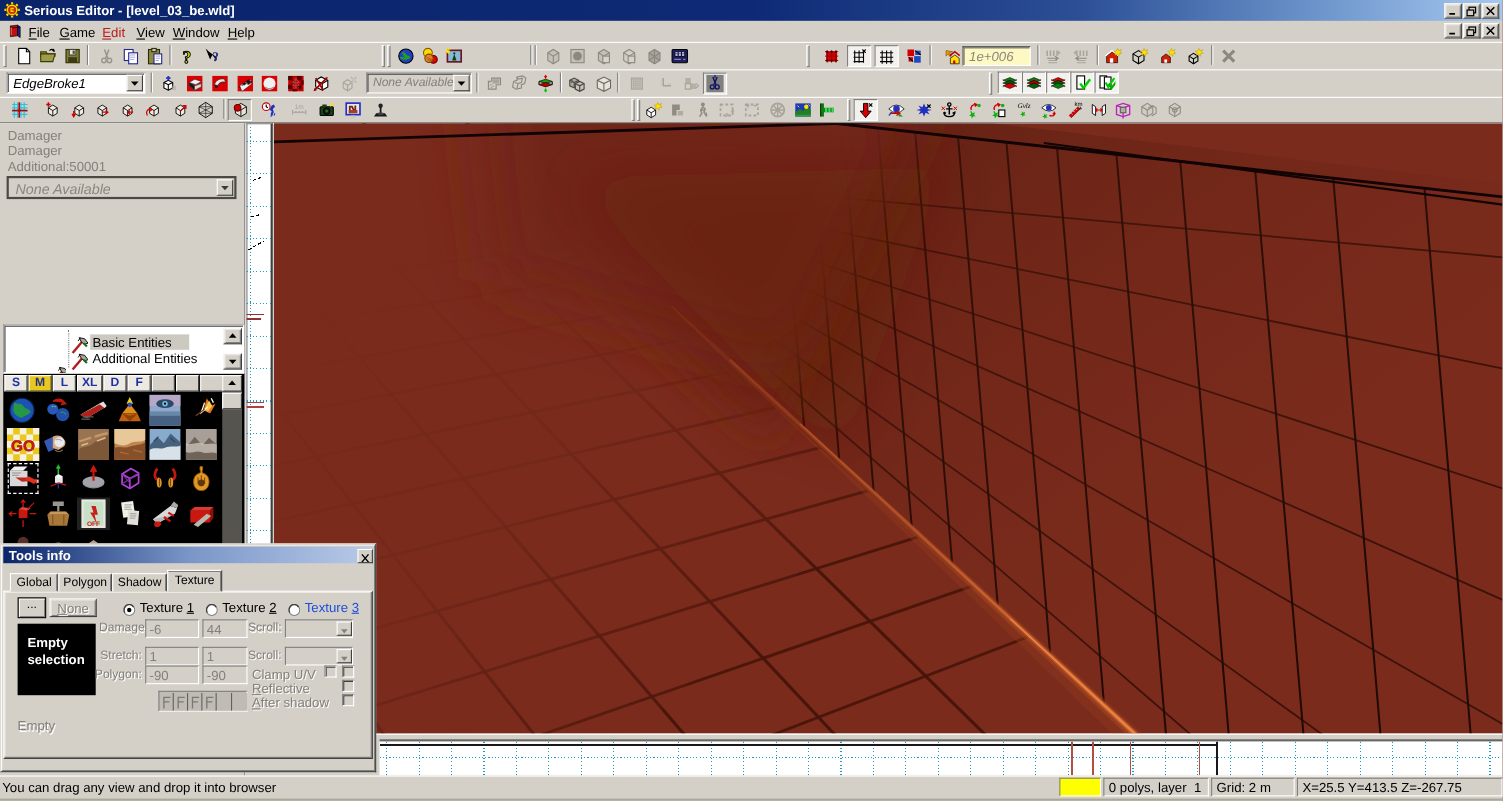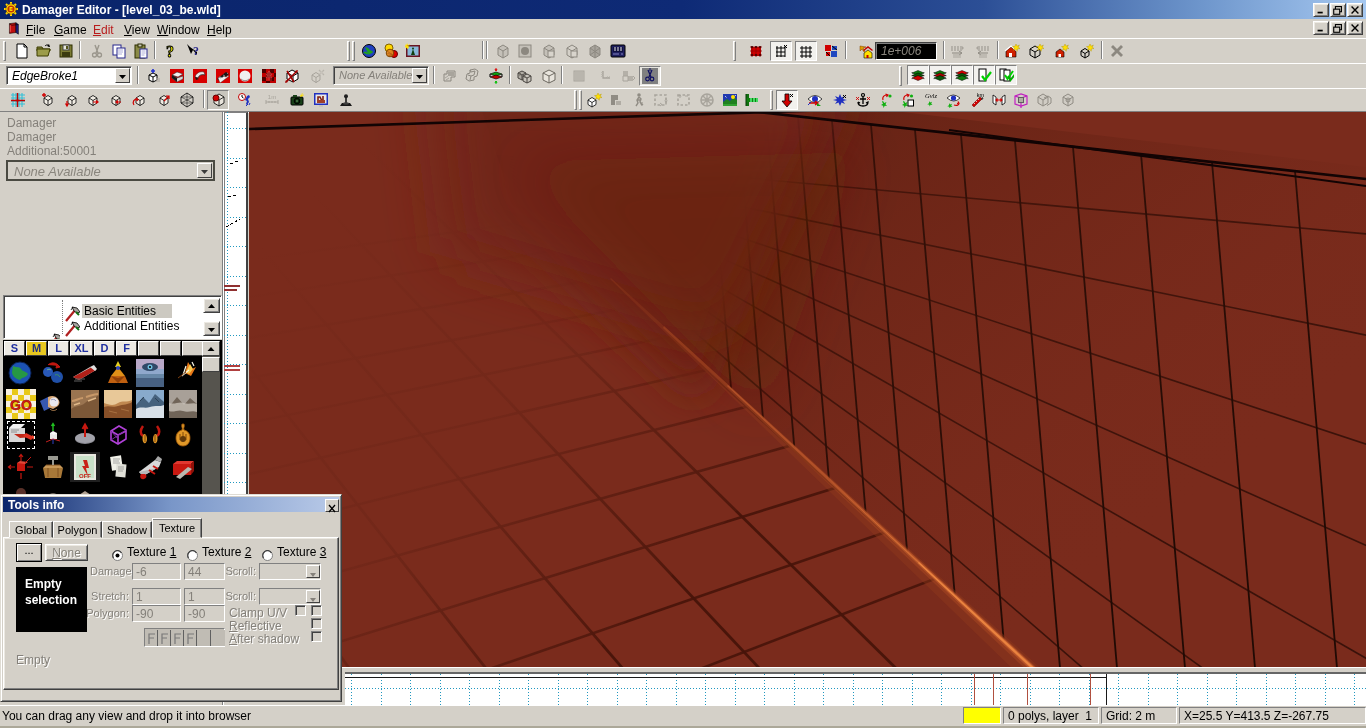--- a/index.html
+++ b/index.html
@@ -5,21 +5,21 @@
     <svg width="16" height="16" viewBox="0 0 16 16" style="display:block">
       <circle cx="8" cy="8" r="5" fill="#ffd800"></circle>
       <g stroke="#ffd800" stroke-width="2">
         <path d="M8 1v3M8 12v3M1 8h3M12 8h3M3 3l2 2M11 11l2 2M13 3l-2 2M5 11l-2 2"></path>
       </g>
       <circle cx="8" cy="8" r="3.6" fill="#c03000"></circle>
       <path d="M6.5 6h3v1.5h-2v1h2V10h-3z" fill="#ffd800"></path>
       <circle cx="8" cy="8" r="5.2" fill="none" stroke="#804000" stroke-width="0.6"></circle>
     </svg>
   </div>
-<div style="position:absolute;left:22px;top:3px;width:700px;height:16px;color:#fff;font-size:12px;font-weight:bold;">Damager Editor - [level_03_be.wld]</div>
+<div style="position:absolute;left:22px;top:3px;width:700px;height:16px;color:#fff;font-size:12px;font-weight:bold;">Serious Editor - [level_03_be.wld]</div>
 <div style="position:absolute;left:1313px;top:3px;width:16px;height:14px;background:#d4d0c8;border:1px solid;border-color:#fff #404040 #404040 #fff;box-shadow:inset 1px 1px 0 #ece9e2, inset -1px -1px 0 #808080;">
     <svg width="14" height="12" viewBox="0 0 16 14" style="display:block">
       <path d="M4 10h6" stroke="#000" stroke-width="2"></path>
     </svg>
   </div>
 <div style="position:absolute;left:1330px;top:3px;width:16px;height:14px;background:#d4d0c8;border:1px solid;border-color:#fff #404040 #404040 #fff;box-shadow:inset 1px 1px 0 #ece9e2, inset -1px -1px 0 #808080;">
     <svg width="14" height="12" viewBox="0 0 16 14" style="display:block">
       <rect x="5" y="3" width="7" height="6" fill="none" stroke="#000" stroke-width="1.3"></rect>
       <rect x="3" y="6" width="7" height="6" fill="#d4d0c8" stroke="#000" stroke-width="1.3"></rect>
     </svg>
@@ -227,21 +227,21 @@
   </div>
 <div class="sep" style="left:845px;top:41px;"></div>
 <div style="position:absolute;left:854px;top:41px;width:22px;height:20px;display:flex;align-items:center;justify-content:center;">
     <svg width="16" height="16" viewBox="0 0 16 16" style="display:block">
       <path d="M3 3v5l2-2 2 3 1-1-2-3 3-1z" fill="#e0a000" stroke="#804000" stroke-width="0.5"></path>
       <path d="M7 10l4-3 4 3v5H7z" fill="#ffe000" stroke="#000" stroke-width="0.6"></path>
       <path d="M6.5 7.5l4.5-3.5 4.5 3.5" fill="none" stroke="#c00000" stroke-width="1.4"></path>
       <rect x="9.5" y="12" width="2" height="3" fill="#c00000"></rect>
     </svg>
   </div>
-<div style="position:absolute;left:875px;top:42px;width:62px;height:18px;background:#000000;border:1px solid;border-color:#404040 #fff #fff #404040;box-shadow:inset 1px 1px 0 #808080;color:#8a867e;font-size:12px;font-style:italic;padding:1px 0 0 5px;">1e+006</div>
+<div style="position:absolute;left:875px;top:42px;width:62px;height:18px;background:#fef9c3;border:1px solid;border-color:#404040 #fff #fff #404040;box-shadow:inset 1px 1px 0 #808080;color:#8a867e;font-size:12px;font-style:italic;padding:1px 0 0 5px;">1e+006</div>
 <div class="sep" style="left:943px;top:41px;"></div>
 <div style="position:absolute;left:947px;top:41px;width:22px;height:20px;display:flex;align-items:center;justify-content:center;">
     <svg width="16" height="16" viewBox="0 0 16 16" style="display:block">
       <path d="M2 3v5M5 3v5M8 3v5M11 3v5" stroke="#a8a49c" stroke-width="1.4"></path>
       <path d="M12 3l2 2-2 2z" fill="#a8a49c"></path>
       <path d="M2 10h9M9 8l3 2-3 2" stroke="#8c8880" fill="none"></path>
       <path d="M3 12h8M3 14h8" stroke="#a8a49c"></path>
     </svg>
   </div>
 <div style="position:absolute;left:971px;top:41px;width:22px;height:20px;display:flex;align-items:center;justify-content:center;">
@@ -1258,21 +1258,21 @@
 <div style="position:absolute;left:127px;top:545px;width:60px;height:13px;font-size:12px;color:#000;">Texture <u>1</u></div>
 <div style="position:absolute;left:187px;top:547px;width:11px;height:11px;"><svg width="11" height="11" viewBox="0 0 11 11">
       <circle cx="5.5" cy="5.5" r="5" fill="#fff" stroke="#808080"></circle>
       <path d="M1.5 8A5 5 0 0 1 5.5 0.5 5 5 0 0 1 9.5 3" fill="none" stroke="#404040" stroke-width="1.2"></path>
     </svg></div>
 <div style="position:absolute;left:202px;top:545px;width:60px;height:13px;font-size:12px;color:#000;">Texture <u>2</u></div>
 <div style="position:absolute;left:262px;top:547px;width:11px;height:11px;"><svg width="11" height="11" viewBox="0 0 11 11">
       <circle cx="5.5" cy="5.5" r="5" fill="#fff" stroke="#808080"></circle>
       <path d="M1.5 8A5 5 0 0 1 5.5 0.5 5 5 0 0 1 9.5 3" fill="none" stroke="#404040" stroke-width="1.2"></path>
     </svg></div>
-<div style="position:absolute;left:277px;top:545px;width:60px;height:13px;font-size:12px;color:#000000;">Texture <u>3</u></div>
+<div style="position:absolute;left:277px;top:545px;width:60px;height:13px;font-size:12px;color:#1d4ed8;">Texture <u>3</u></div>
 <div style="position:absolute;left:16px;top:567px;width:71px;height:65px;background:#000;color:#fff;font-weight:bold;font-size:12px;padding:9px 0 0 9px;line-height:16px;">Empty<br>selection</div>
 <div style="position:absolute;left:90px;top:565px;width:39px;height:13px;font-size:11px;text-align:right;color:#84807a;text-shadow:1px 1px 0 #fff;">Damager:</div>
 <div style="position:absolute;left:132px;top:563px;width:49px;height:17px;background:#d4d0c8;border:1px solid;border-color:#808080 #fff #fff #808080;font-size:12px;color:#84807a;padding:1px 0 0 3px;">-6</div>
 <div style="position:absolute;left:184px;top:563px;width:41px;height:17px;background:#d4d0c8;border:1px solid;border-color:#808080 #fff #fff #808080;font-size:12px;color:#84807a;padding:1px 0 0 3px;">44</div>
 <div style="position:absolute;left:83px;top:590px;width:46px;height:13px;font-size:11px;text-align:right;color:#84807a;text-shadow:1px 1px 0 #fff;">Stretch:</div>
 <div style="position:absolute;left:132px;top:588px;width:49px;height:17px;background:#d4d0c8;border:1px solid;border-color:#808080 #fff #fff #808080;font-size:12px;color:#84807a;padding:1px 0 0 3px;">1</div>
 <div style="position:absolute;left:184px;top:588px;width:41px;height:17px;background:#d4d0c8;border:1px solid;border-color:#808080 #fff #fff #808080;font-size:12px;color:#84807a;padding:1px 0 0 3px;">1</div>
 <div style="position:absolute;left:76px;top:607px;width:53px;height:13px;font-size:11px;text-align:right;color:#84807a;text-shadow:1px 1px 0 #fff;">Polygon:</div>
 <div style="position:absolute;left:132px;top:605px;width:49px;height:17px;background:#d4d0c8;border:1px solid;border-color:#808080 #fff #fff #808080;font-size:12px;color:#84807a;padding:1px 0 0 3px;">-90</div>
 <div style="position:absolute;left:184px;top:605px;width:41px;height:17px;background:#d4d0c8;border:1px solid;border-color:#808080 #fff #fff #808080;font-size:12px;color:#84807a;padding:1px 0 0 3px;">-90</div>

